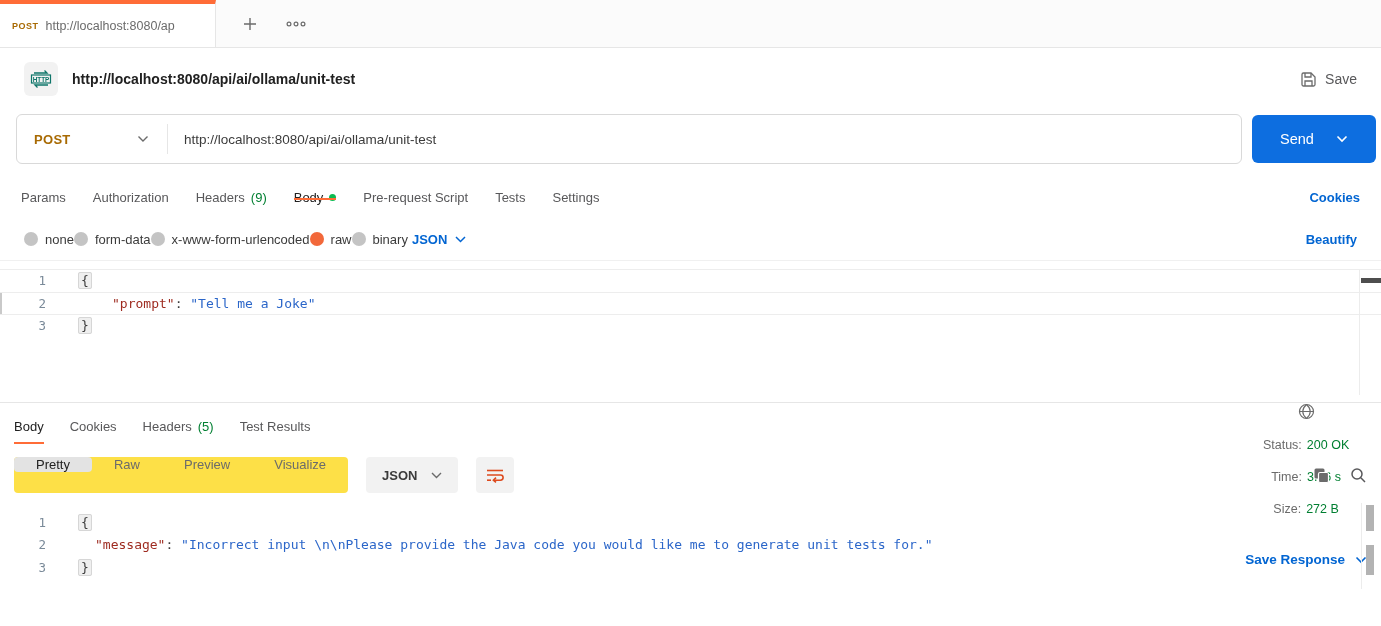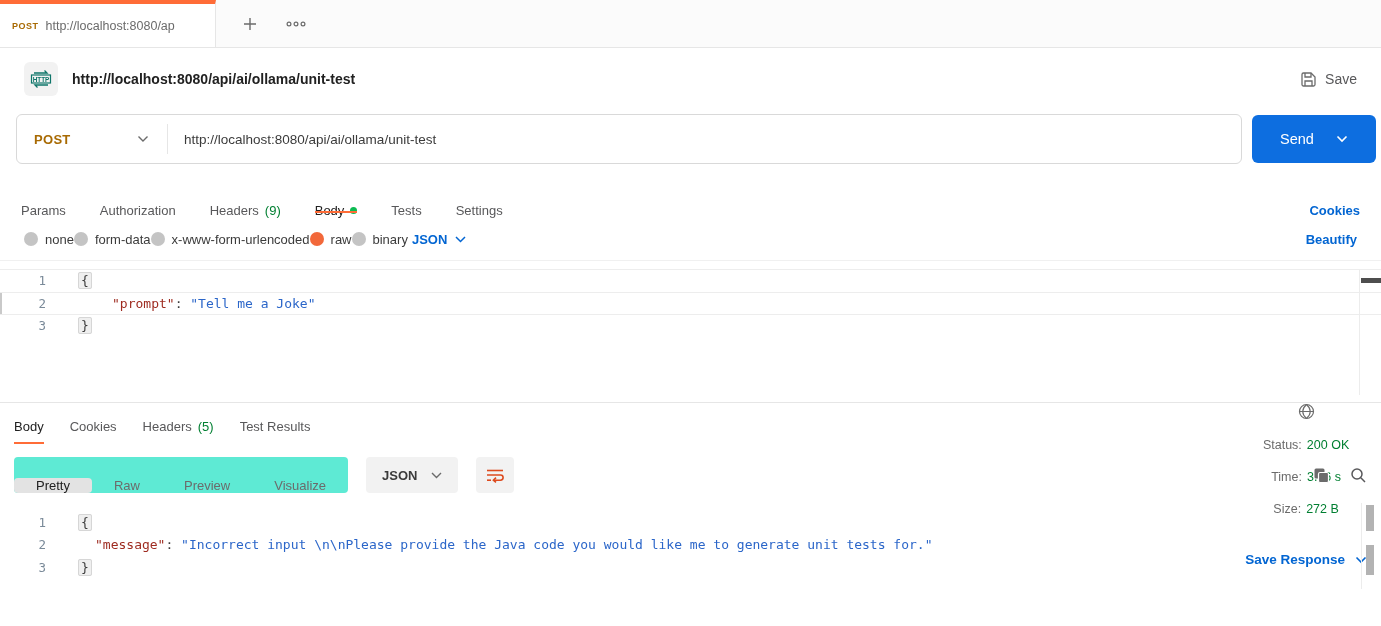--- a/index.html
+++ b/index.html
@@ -31,21 +31,21 @@
     display:flex; align-items:center; background:#fff; }
   .method-select { width:150px; display:flex; align-items:center; justify-content:space-between;
     padding:0 18px 0 17px; font-weight:700; font-size:13px; color:#a86a03; letter-spacing:.3px; cursor:pointer; }
   .bar-divider { width:1px; height:30px; background:#e6e6e6; }
   .url-value { padding-left:16px; font-size:13.5px; color:#3b3b3b; }
   .send-btn { width:124px; height:48px; background:#0d6ee0; border-radius:6px; color:#fff;
     display:flex; align-items:center; justify-content:center; gap:22px; cursor:pointer; }
   .send-label { font-weight:400; font-size:14.5px; }
 
   
-  .req-tabs { height:42px; display:flex; align-items:flex-end; gap:34px; padding:0 21px;
+  .req-tabs { height:42px; display:flex; align-items:center; gap:27px; padding:0 21px;
     font-size:13px; color:#58585a; }
   .rtab { display:flex; align-items:center; gap:6px; position:relative; cursor:pointer; white-space:nowrap; }
   .rtab .count { color:#007f31; }
   .rtab.active { color:#212121; }
   .rtab.active::after { content:""; position:absolute; left:0; right:0; bottom:5px; height:2px; background:#ff6c37; }
   .green-dot { width:7px; height:7px; border-radius:50%; background:#0cbb52; }
   .link-right { margin-left:auto; display:flex; align-items:center; color:#0265d2; font-weight:600; cursor:pointer; }
 
   
   .radio-row { height:42px; display:flex; align-items:center; padding:0 24px; color:#3b3b3b; }
@@ -74,21 +74,21 @@
   
   .section-divider { border-top:1px solid #e6e6e6; }
   .resp-header { height:46px; display:flex; align-items:stretch; gap:26px; padding:0 14px; color:#58585a; }
   .resp-meta { margin-left:auto; display:flex; align-items:center; gap:18px; font-size:12.5px; color:#6b6b6b;flex-direction:column; }
   .meta-pair { display:flex; gap:5px; white-space:nowrap; }
   .meta-val { color:#007f31; }
   .meta-divider { width:1px; height:20px; background:#e6e6e6; }
   .save-resp { display:flex; align-items:center; gap:10px; color:#0265d2; font-weight:700; font-size:13.5px; cursor:pointer; }
 
   .resp-toolbar { height:52px; display:flex; align-items:center; gap:10px; padding:0 14px; }
-  .segmented { display:flex; background:#5eead4; border-radius:4px; height:36px; align-items:flex-end; color:#6b6b6b; }
+  .segmented { display:flex; background:#fde047; border-radius:4px; height:36px; align-items:flex-start; color:#6b6b6b; }
   .segment { display:flex; align-items:center; padding:0 22px; cursor:pointer; }
   .segment.active { background:#e3e3e3; border-radius:4px; color:#212121; }
   .tool-drop { height:36px; background:#f2f2f2; border-radius:4px; display:flex; align-items:center;
     gap:14px; padding:0 16px; font-weight:600; color:#3b3b3b; cursor:pointer; margin-left:8px; }
   .tool-btn { width:38px; height:36px; background:#f2f2f2; border-radius:4px; display:flex;
     align-items:center; justify-content:center; cursor:pointer; margin-left:8px; }
   .resp-icons { margin-left:auto; display:flex; align-items:center; gap:20px; color:#58585a; }
 
   .resp-editor { padding-top:10px; height:90px; }
   .resp-scrollcol { position:absolute; top:2px; right:8px; width:12px; height:86px; border-left:1px solid #ececec; }
@@ -179,20 +179,23 @@
     </span>
   <span class="rtab">
       <span>Headers</span>
       <span class="count">(9)</span>
     </span>
   <span class="rtab active">
       <span>Body</span>
       <span class="green-dot"></span>
     </span>
   <span class="rtab">
+      <span>Pre-request Script</span>
+    </span>
+  <span class="rtab">
       <span>Tests</span>
     </span>
   <span class="rtab">
       <span>Settings</span>
     </span>
   <span class="link-right">Cookies</span>
 </div>
 
 <div class="radio-row">
   <span class="radio-opt">

